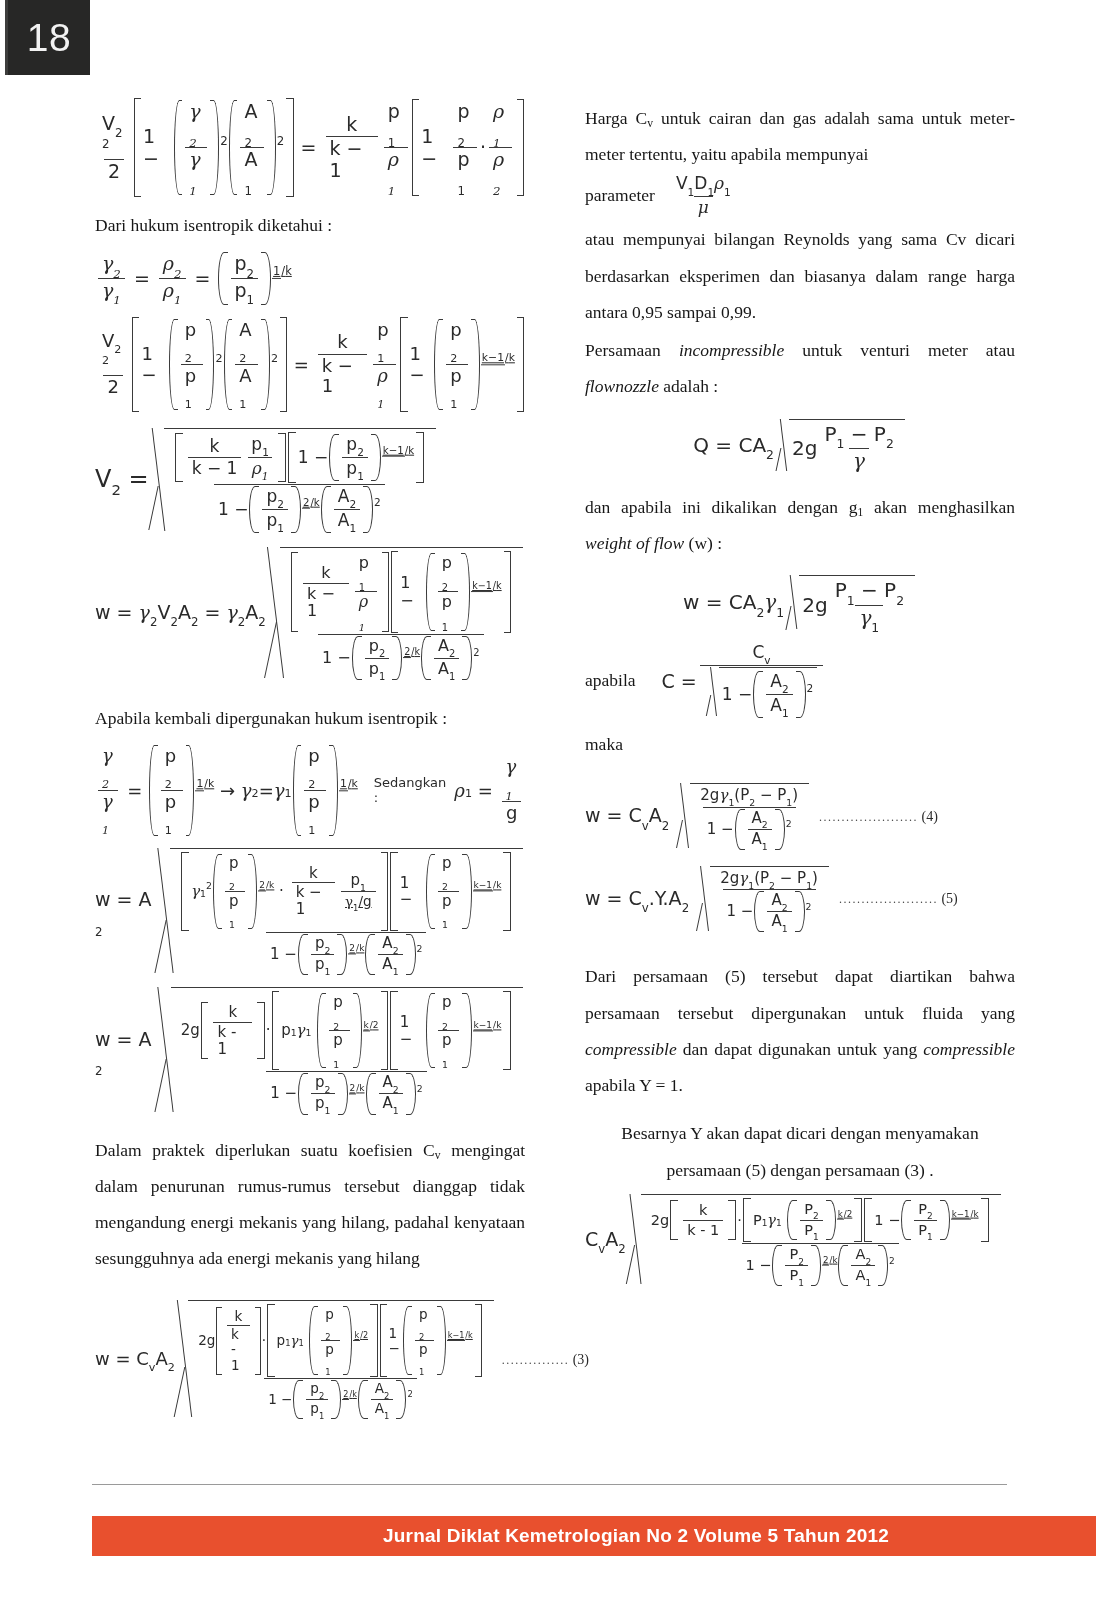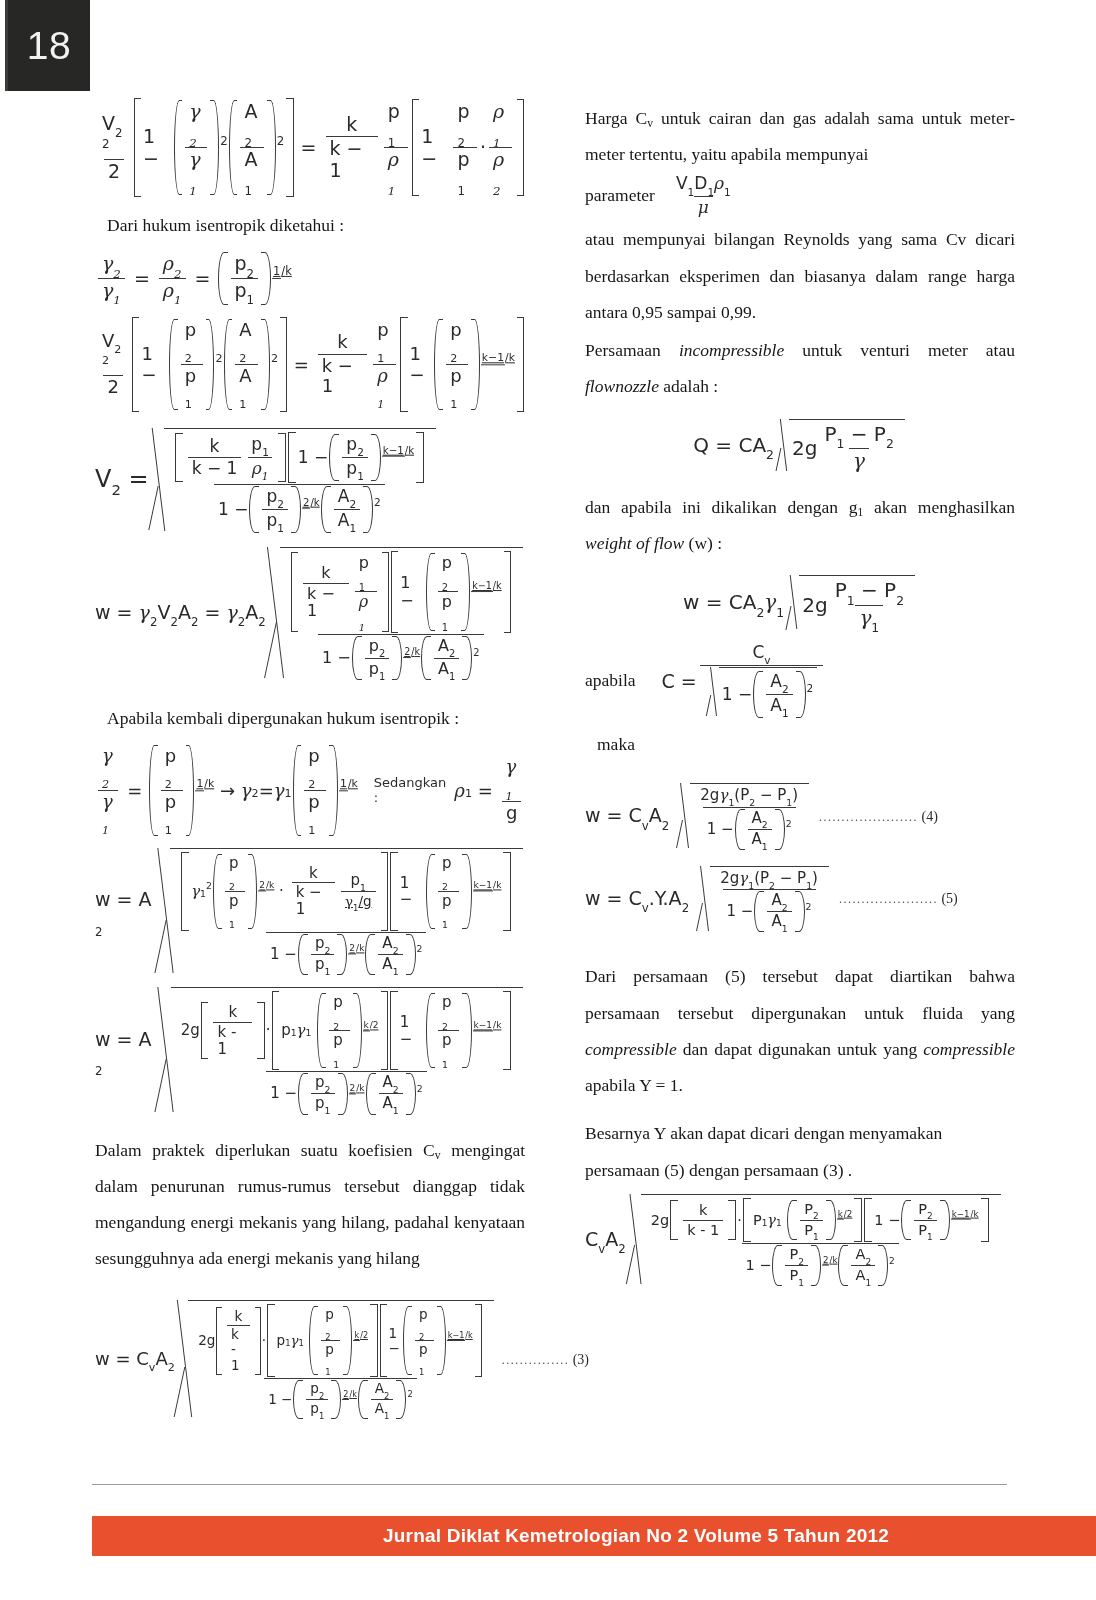--- a/index.html
+++ b/index.html
@@ -1,35 +1,35 @@
 <!DOCTYPE html>
 <html><head>
 <meta charset="utf-8">
 <style>
   html,body{margin:0;padding:0;background:#ffffff;}
   body{width:1096px;height:1600px;position:relative;overflow:hidden;
        font-family:"Liberation Serif","DejaVu Serif",serif;color:#1c1c1c;}
 
   
-  #page-badge{position:absolute;left:8px;top:0;width:82px;height:91px;
+  #page-badge{position:absolute;left:8px;top:0;width:82px;height:75px;
       background:#272726;color:#f2f2f2;display:flex;align-items:center;
       justify-content:center;font-size:39px;font-family:"Liberation Sans",sans-serif;
       letter-spacing:.5px;box-shadow:-3px 0 0 #3d3d3c;}
 
   
   #columns{position:absolute;left:0;top:96px;width:1096px;height:1350px;}
   .col{position:absolute;top:0;width:430px;}
   #col-left{left:95px;}
   #col-right{left:585px;}
 
   
   .para{font-size:17.5px;line-height:2.07;text-align:justify;margin:0 0 2px 0;
         color:#171717;}
-  .para.nojust{text-align:left;margin-top:12px;}
-  .lead{font-size:17.5px;line-height:1.9;margin:0 0 4px 12px;color:#171717;}
+  .para.nojust{text-align:center;margin-top:12px;}
+  .lead{font-size:17.5px;line-height:1.9;margin:0 0 4px 0;color:#171717;}
   .it{font-style:italic;}
   .sub{font-size:.66em;vertical-align:-0.28em;}
 
   
   .math{font-family:"DejaVu Sans","Liberation Sans",sans-serif;
         color:#2a2a2a;display:flex;align-items:center;
         justify-content:center;flex-wrap:nowrap;}
   .msub{font-size:.62em;vertical-align:-.3em;display:inline-block;
         transform:translateY(.3em);}
   .msup{font-size:.62em;display:inline-block;transform:translateY(-.55em);}

